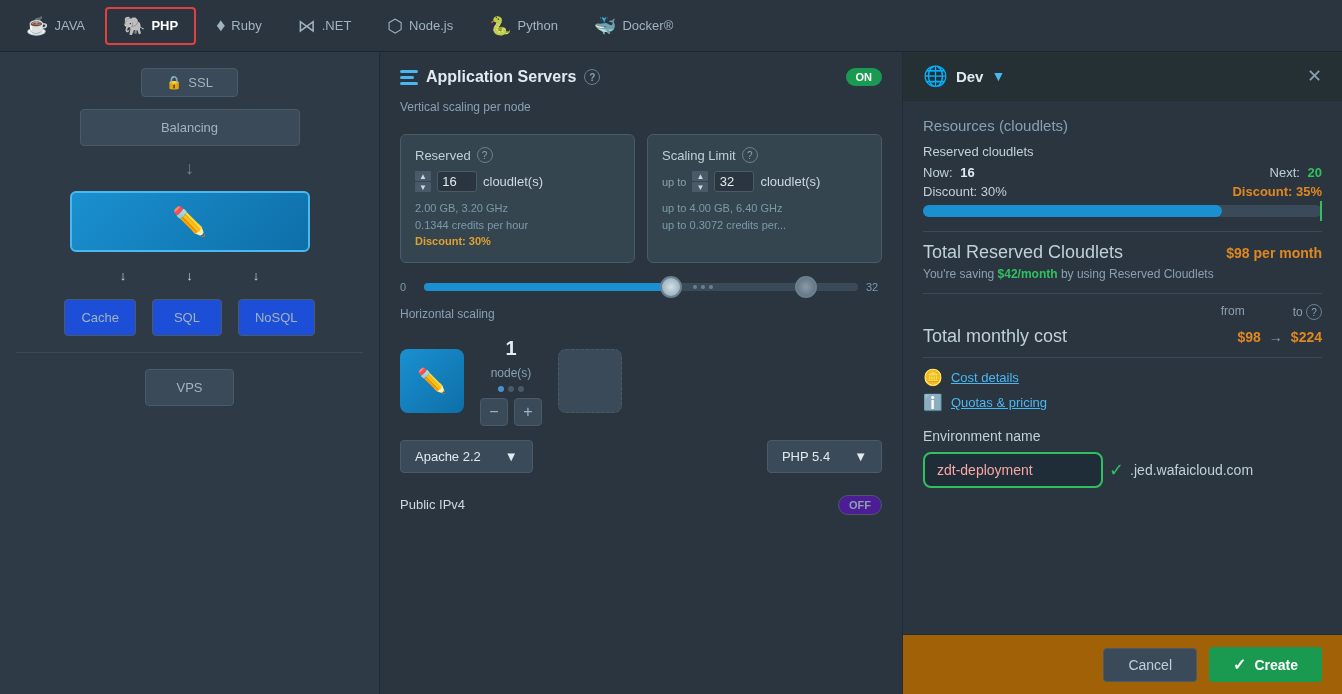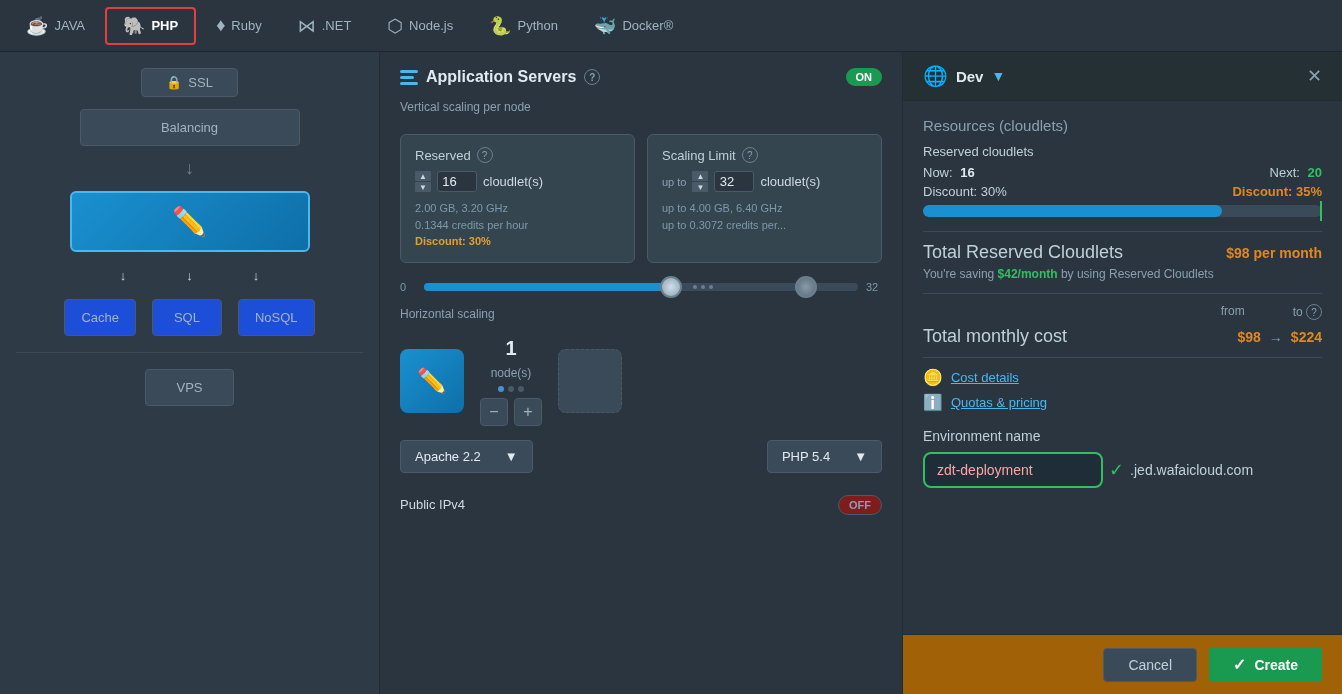--- a/index.html
+++ b/index.html
@@ -441,21 +441,21 @@
     }
 
     .ipv4-row {
       display: flex;
       align-items: center;
       justify-content: space-between;
       margin-top: 8px;
     }
 
     .toggle-off {
-      background: #7f1d1d;
+      background: #4c1d95;
       border-radius: 12px;
       padding: 3px 10px;
       color: #8aa0b0;
       font-size: 11px;
       font-weight: bold;
       cursor: pointer;
       border: 1px solid #4a5a68;
     }
 
     

